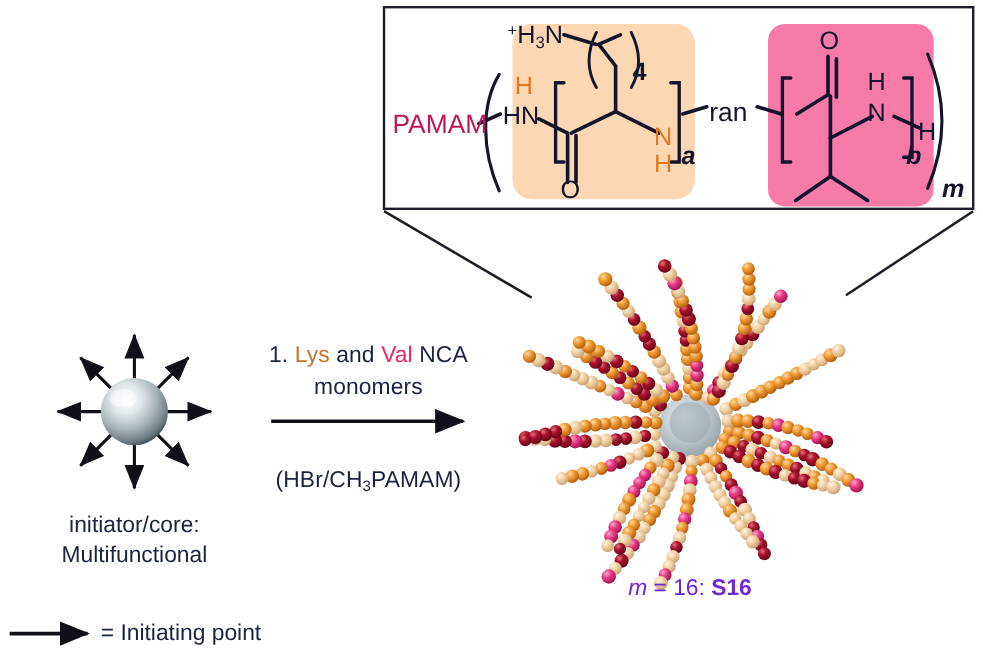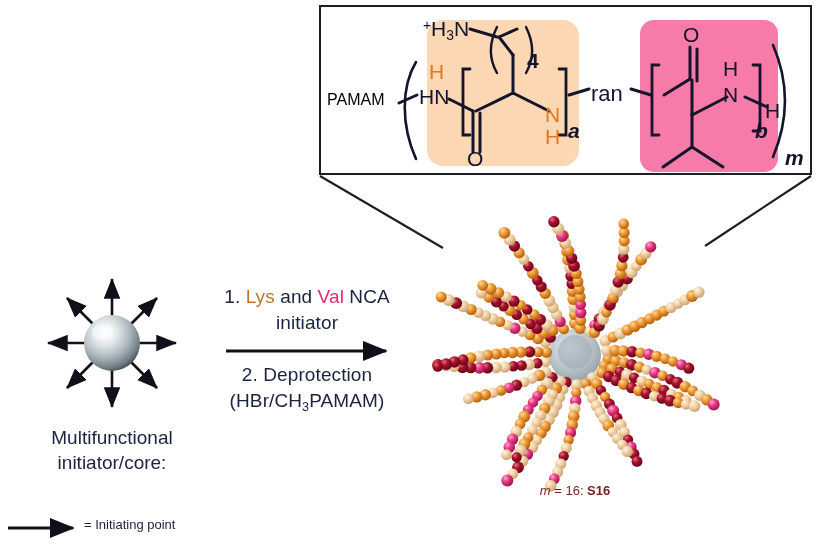--- a/index.html
+++ b/index.html
@@ -16,23 +16,23 @@
   .center{transform:translateX(-50%);text-align:right;}
 
   .cond{font-size:19px;letter-spacing:.1px;color:#1b2340;}
   .cond .lys{color:#c0762c;}
   .cond .val{color:#e8286a;}
   sub.s{font-size:.66em;vertical-align:-.28em;}
   sup.s{font-size:.66em;vertical-align:.45em;}
   i.m{font-style:italic;}
 
   .corelbl{font-size:19px;color:#1b2340;line-height:25px;text-align:center;}
-  .legend{font-size:13px;color:#1b2340;}
-
-  .mlbl{font-size:13px;color:#7f1d1d;line-height:25px;text-align:right;}
+  .legend{font-size:19px;color:#1b2340;}
+
+  .mlbl{font-size:19px;color:#6d28d9;line-height:25px;text-align:right;}
   .mlbl b{font-weight:bold;}
 
   
   .inset{
     position:absolute;left:319px;top:5px;width:493px;height:170px;
     border:2px solid #1d1d28;background:#ffffff;box-sizing:border-box;
   }
   .peachbox{position:absolute;left:106px;top:13px;width:152px;height:146px;
     background:#fbd7b4;border-radius:16px;}
   .pinkbox{position:absolute;left:319px;top:13px;width:138px;height:152px;
@@ -514,21 +514,21 @@
         <line x1="371" y1="140" x2="402" y2="160"></line>
 
         <path d="M432,58 L439,58 L439,124 L432,124" stroke-width="2.8"></path>
 
         <line x1="424" y1="90" x2="446" y2="100"></line>
 
         <path d="M452,38 C468,75 468,112 452,150" stroke-width="2.6"></path>
       </g>
     </svg>
 
-    <span class="chem" style="left:6px;top:84px;font-size:16px;color:#000000;"><span>PAMAM</span></span>
+    <span class="chem" style="left:6px;top:84px;font-size:22px;color:#be185d;"><span>PAMAM</span></span>
 
     <span class="chem" style="left:102px;top:10px;"><sup class="s">+</sup>H<sub class="s">3</sub><span class="orange">N</span></span>
 
     <span class="chem orange" style="left:108px;top:53px;"><span>H</span></span>
     <span class="chem" style="left:98px;top:78px;"><span style="color:#14142a;">H</span><span class="orange">N</span></span>
 
     <span class="chem ital" style="left:206px;top:42px;"><span style="font-style:normal;">4</span></span>
 
     <span class="chem" style="left:146px;top:140px;"><span>O</span></span>
 
@@ -549,34 +549,30 @@
   </div>
 
   <div class="txt cond center" style="left:307px;top:286px;">
     <span>1.</span>
     <span class="lys">Lys</span>
     <span>and</span>
     <span class="val">Val</span>
     <span>NCA</span>
   </div>
   <div class="txt cond center" style="left:307px;top:312px;">
-    <span>initiator</span>
-  </div>
-
-  <div class="txt cond center" style="left:307px;top:364px;">
-    <span>2.</span>
-    <span>Deprotection</span>
-  </div>
+    <span>monomers</span>
+  </div>
+
   <div class="txt cond center" style="left:307px;top:390px;">
     <span>(HBr/CH</span><sub class="s">3</sub><span>PAMAM)</span>
   </div>
 
   <div class="txt corelbl center" style="left:112px;top:425px;">
+    <div>initiator/core:</div>
     <div>Multifunctional</div>
-    <div>initiator/core:</div>
   </div>
 
   <div class="txt legend" style="left:84px;top:517px;">
     <span>= Initiating point</span>
   </div>
 
   <div class="txt mlbl center" style="left:575px;top:478px;">
     <i class="m">m</i><span> = 16: </span><b>S16</b>
   </div>
 

